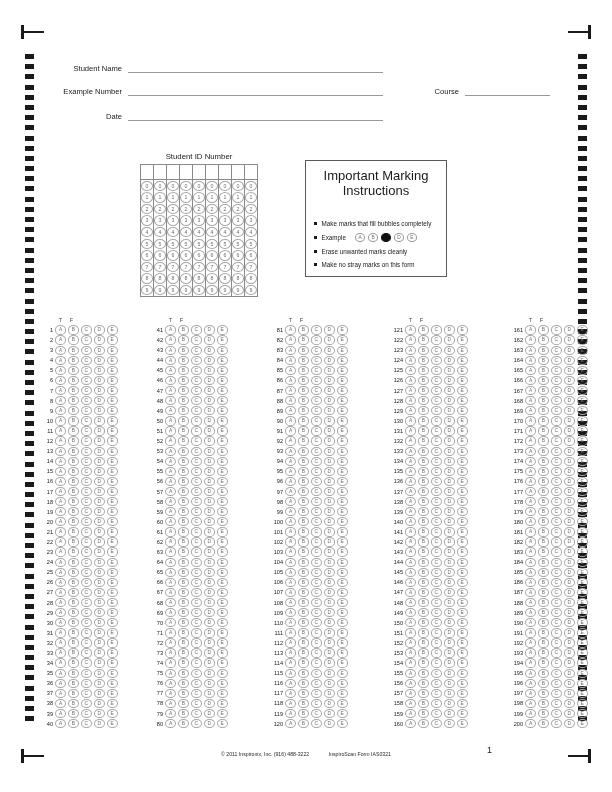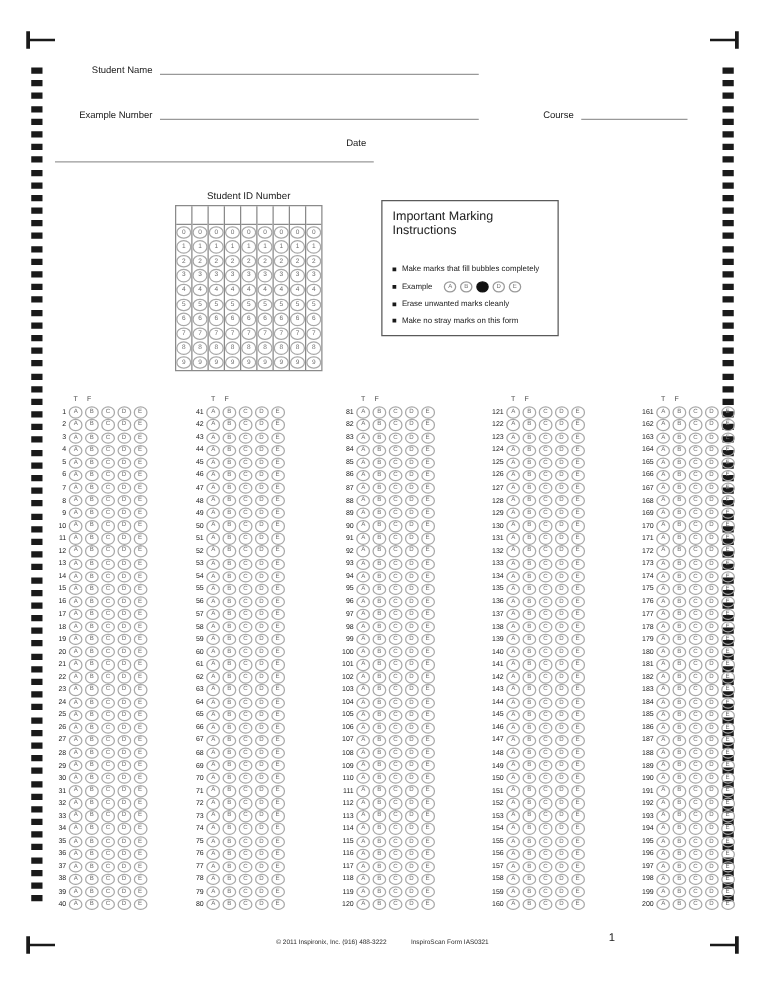--- a/index.html
+++ b/index.html
@@ -79,23 +79,23 @@
     text-align: right;
     padding-right: 6px;
     color: #1a1a1a;
     line-height: 9px;
   }
   .field-line {
     border-bottom: 0.8px solid #999999;
     height: 10px;
   }
 
-  .row-name   { left: 44px; top: 49px; }
+  .row-name   { left: 44px; top: 62px; }
   .row-course { left: 44px; top: 85px; }
-  .row-date   { left: 44px; top: 110px; flex-direction: column; }
+  .row-date   { left: 44px; top: 110px; }
   .row-section{ left: 415px; top: 85px; }
 
   .lbl-w { width: 78px; }
   .line-name   { width: 255px; }
   .line-course { width: 255px; }
   .line-date   { width: 255px; }
   .line-section{ width: 85px; }
 
   
   .sid-block {
@@ -145,22 +145,22 @@
   .instr-box {
     position: absolute;
     left: 305px;
     top: 160px;
     width: 142px;
     border: 0.9px solid #5a5a5a;
     padding: 7px 8px 8px 8px;
     box-sizing: border-box;
   }
   .instr-title {
-    font-size: 10px;
-    text-align: left;
+    font-size: 13px;
+    text-align: center;
     margin-bottom: 22px;
     color: #1a1a1a;
   }
   .instr-item {
     display: flex;
     align-items: center;
     font-size: 6.3px;
     margin-bottom: 6px;
     color: #1a1a1a;
   }

